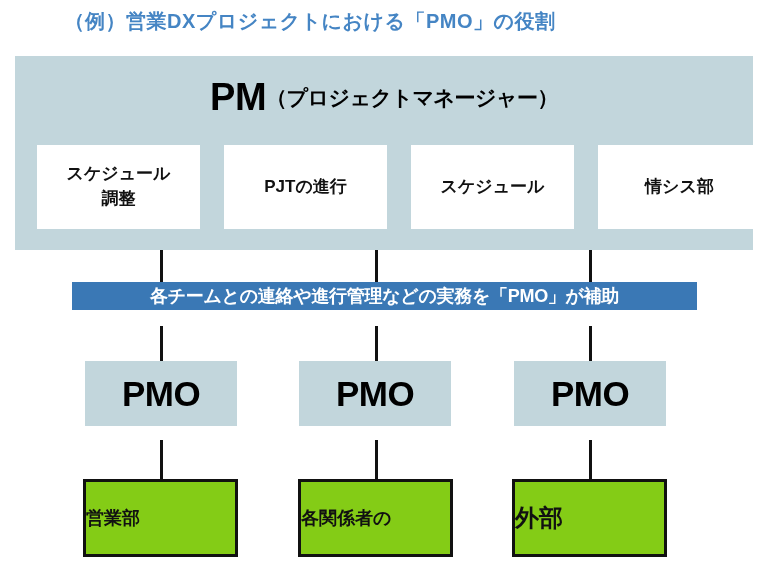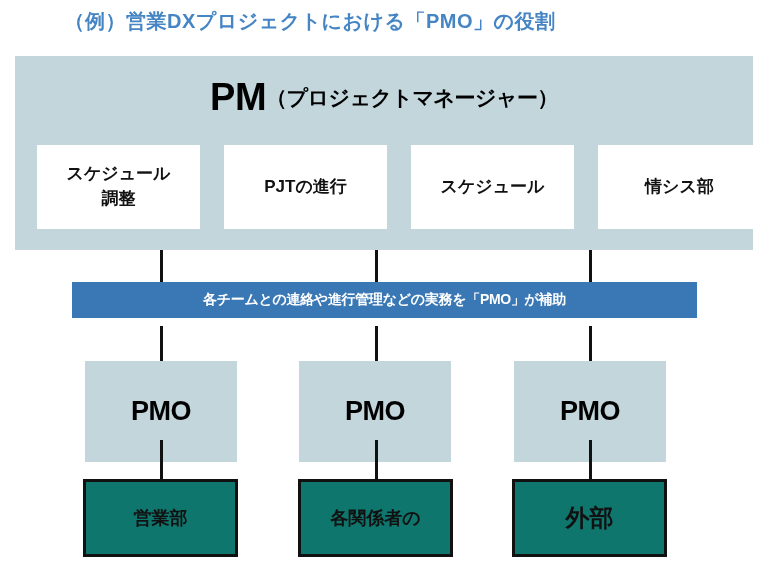--- a/index.html
+++ b/index.html
@@ -98,63 +98,63 @@
     width: 3px;
     background: #111111;
   }
 
   
   .banner {
     position: absolute;
     left: 72px;
     top: 282px;
     width: 625px;
-    height: 36px;
+    height: 28px;
     background: #3a78b5;
     display: flex;
     align-items: center;
     justify-content: center;
     color: #ffffff;
-    font-size: 14px;
+    font-size: 18px;
     font-weight: bold;
     letter-spacing: -0.3px;
     white-space: nowrap;
   }
 
   
   .pmo-box {
     position: absolute;
     top: 361px;
     width: 152px;
-    height: 101px;
+    height: 65px;
     background: #c2d6dc;
     display: flex;
     align-items: center;
     justify-content: center;
-    font-size: 27px;
+    font-size: 35px;
     font-weight: bold;
     color: #000000;
     letter-spacing: -0.5px;
   }
   .pmo-1 { left: 85px; }
   .pmo-2 { left: 299px; }
   .pmo-3 { left: 514px; }
 
   
   .team-box {
     position: absolute;
     top: 479px;
     width: 155px;
     height: 78px;
-    background: #0f766e;
+    background: #84cc16;
     border: 3px solid #111111;
     box-sizing: border-box;
     display: flex;
     flex-direction: column;
-    align-items: center;
+    align-items: flex-start;
     justify-content: center;
     text-align: center;
   }
   .team-1 { left: 83px; }
   .team-2 { left: 298px; }
   .team-3 { left: 512px; }
   .team-line1 {
     font-size: 24px;
     font-weight: bold;
     line-height: 1.25;

